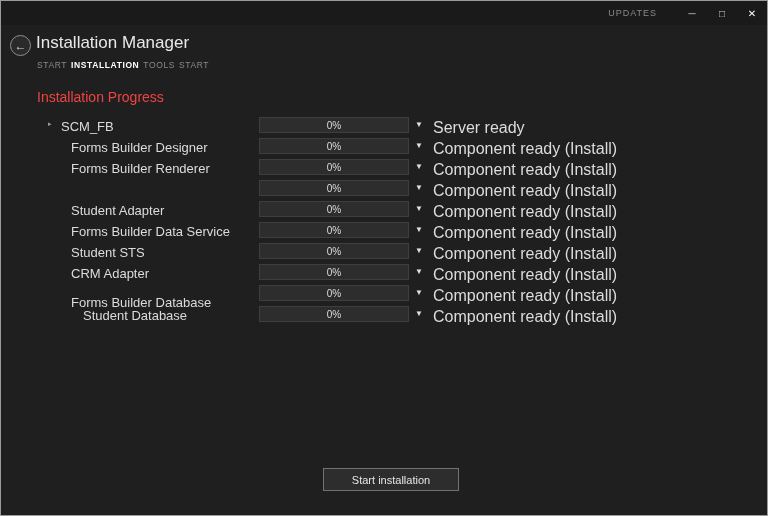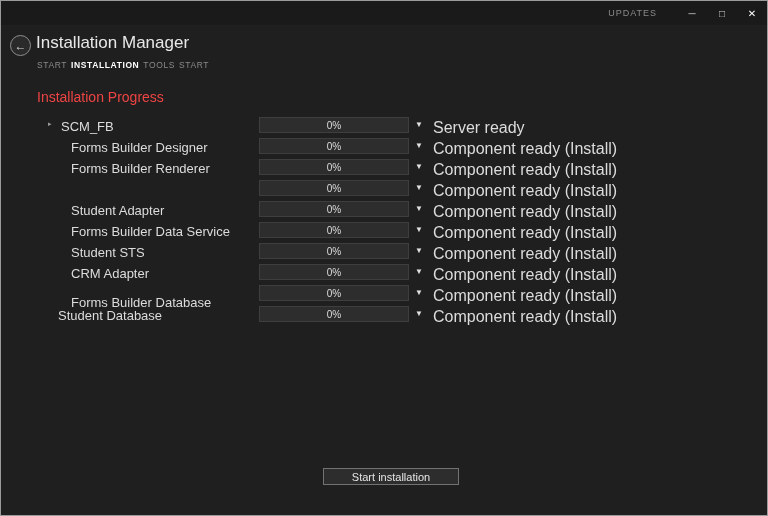--- a/index.html
+++ b/index.html
@@ -66,21 +66,21 @@
   }
   .progress-text { color:#dcdcdc; font-size:10px; }
   .dropdown-icon {
     position:absolute; left:414px; top:5px; color:#e0e0e0; font-size:8px;
   }
   .status-label {
     position:absolute; left:432px; top:4px; color:#dcdcdc; font-size:16px;
   }
 
   .start-btn {
-    position:absolute; left:322px; top:467px; width:136px; height:17px;
+    position:absolute; left:322px; top:467px; width:136px; height:23px;
     background:#2d2d2d; border:1px solid #727272; color:#e6e6e6;
     font-size:11px; font-family:"Liberation Sans", sans-serif;
     display:flex; align-items:center; justify-content:center; cursor:default;
   }
 </style>
 </head>
 <body>
 
 <div class="window">
 
@@ -187,21 +187,21 @@
 
       <span class="row-label" style="left: 70px; margin-top: 8px;">Forms Builder Database</span>
       <div class="progress">
         <span class="progress-text">0%</span>
       </div>
       <span class="dropdown-icon">▼</span>
       <span class="status-label">Component ready (Install)</span>
     </div>
       <div class="row">
 
-      <span class="row-label" style="left: 57px; text-align: center;">Student Database</span>
+      <span class="row-label" style="left: 82px; text-align: center;">Student Database</span>
       <div class="progress">
         <span class="progress-text">0%</span>
       </div>
       <span class="dropdown-icon">▼</span>
       <span class="status-label">Component ready (Install)</span>
     </div>
     </div>
 
   <button class="start-btn">Start installation</button>
 

